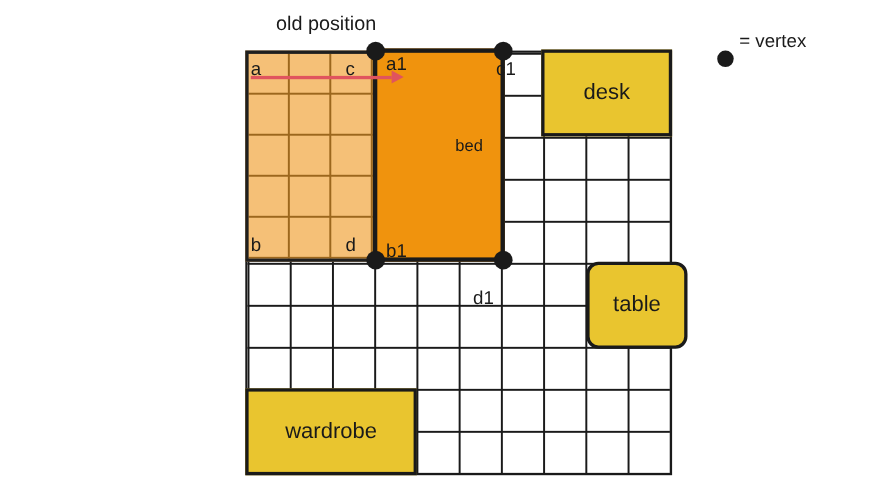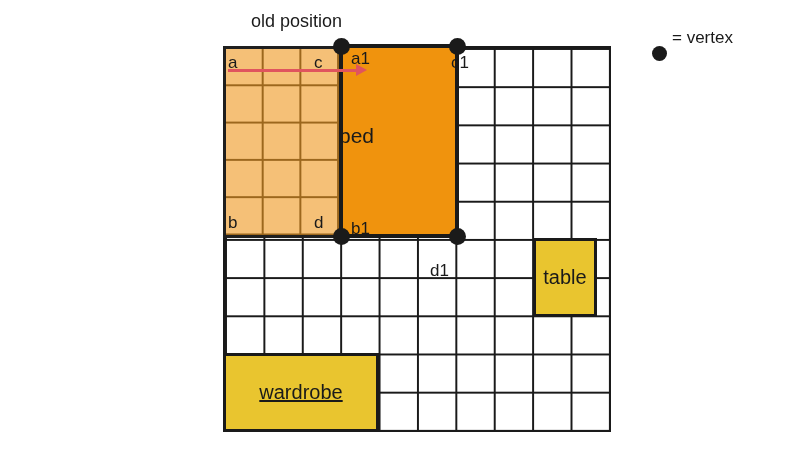--- a/index.html
+++ b/index.html
@@ -27,37 +27,37 @@
     background-size:37.7px 37.3px;
     background-position:-2px -2px;
   }
   
   .bed-box {
     position:absolute; left:339px; top:44px; width:120px; height:194px;
     box-sizing:border-box; border:4px solid #1a1a1a; background:#f0930d;
   }
   .bed-label {
     position:absolute; left:339px; top:124px; width:100px;
-    text-align:left; font-size:21px;
+    text-align:right; font-size:15px;
   }
   
   .dot { position:absolute; width:17px; height:17px; border-radius:50%; background:#1a1a1a; }
   .dot.a1 { left:333px; top:38px; }
   .dot.c1 { left:449px; top:38px; }
   .dot.b1 { left:333px; top:228px; }
   .dot.d1 { left:449px; top:228px; }
   
   .furn {
     position:absolute; box-sizing:border-box; background:#e9c52f;
     border:3px solid #1a1a1a; display:flex; align-items:center; justify-content:center;
     font-size:20px;
   }
   .furn.desk     { left:492px; top:45px;  width:119px; height:79px; }
-  .furn.table    { left:533px; top:238px; width:64px;  height:79px; }
-  .furn.wardrobe { left:223px; top:353px; width:156px; height:79px;text-decoration:underline; }
+  .furn.table    { left:533px; top:238px; width:92px;  height:79px;border-radius:11px; }
+  .furn.wardrobe { left:223px; top:353px; width:156px; height:79px; }
   
   .hdr { position:absolute; top:11px; font-size:18px; text-align:right; white-space:nowrap; }
   .hdr.old { left:223px; width:119px; }
   .hdr.new { left:339px; width:120px; }
   
   .corner { position:absolute; font-size:17px; line-height:1; }
   .corner.a  { left:228px; top:54px; }
   .corner.c  { left:314px; top:54px; }
   .corner.b  { left:228px; top:214px; }
   .corner.d  { left:314px; top:214px; }
@@ -99,20 +99,23 @@
   <div class="corner d1">d1</div>
 
   <div class="dot a1"></div>
   <div class="dot c1"></div>
   <div class="dot b1"></div>
   <div class="dot d1"></div>
 
   <div class="arrow-line"></div>
   <div class="arrow-head"></div>
 
+  <div class="furn desk">
+    <span>desk</span>
+  </div>
   <div class="furn table">
     <span>table</span>
   </div>
   <div class="furn wardrobe">
     <span>wardrobe</span>
   </div>
 
   <div class="legend-dot"></div>
   <div class="legend-text">= vertex</div>
 

